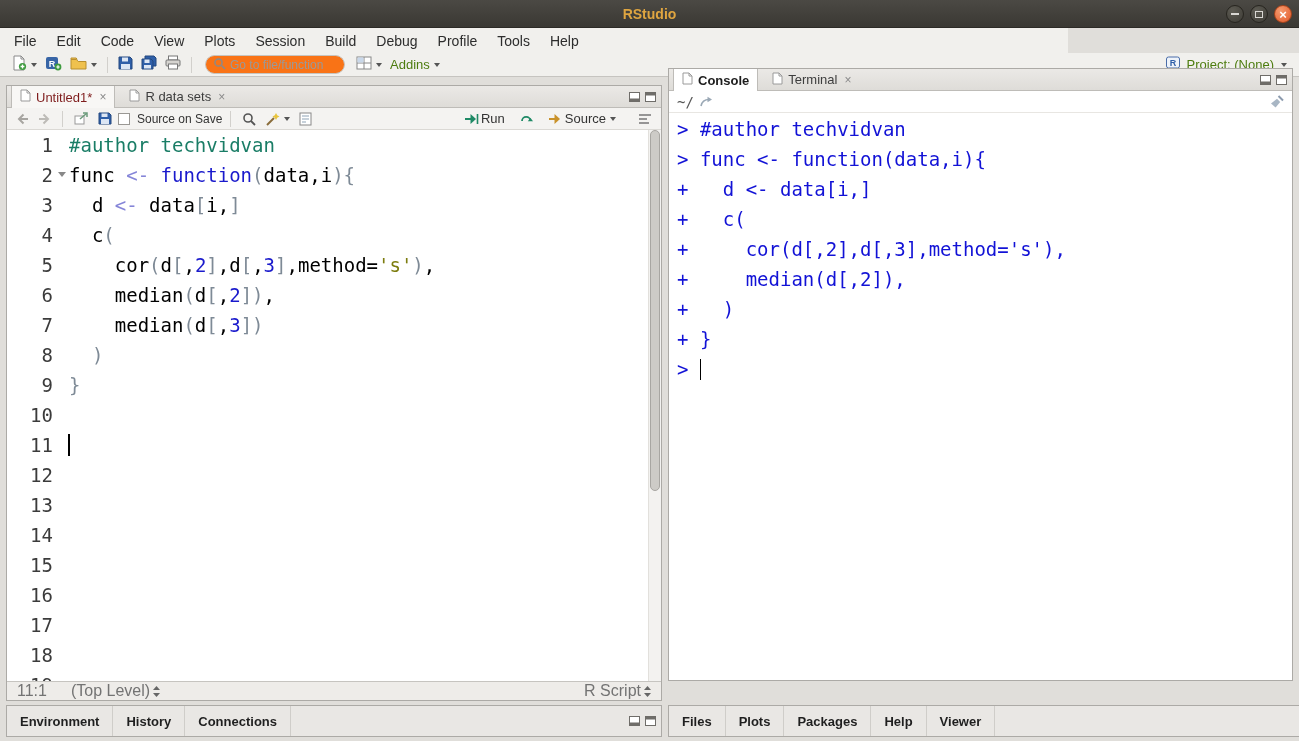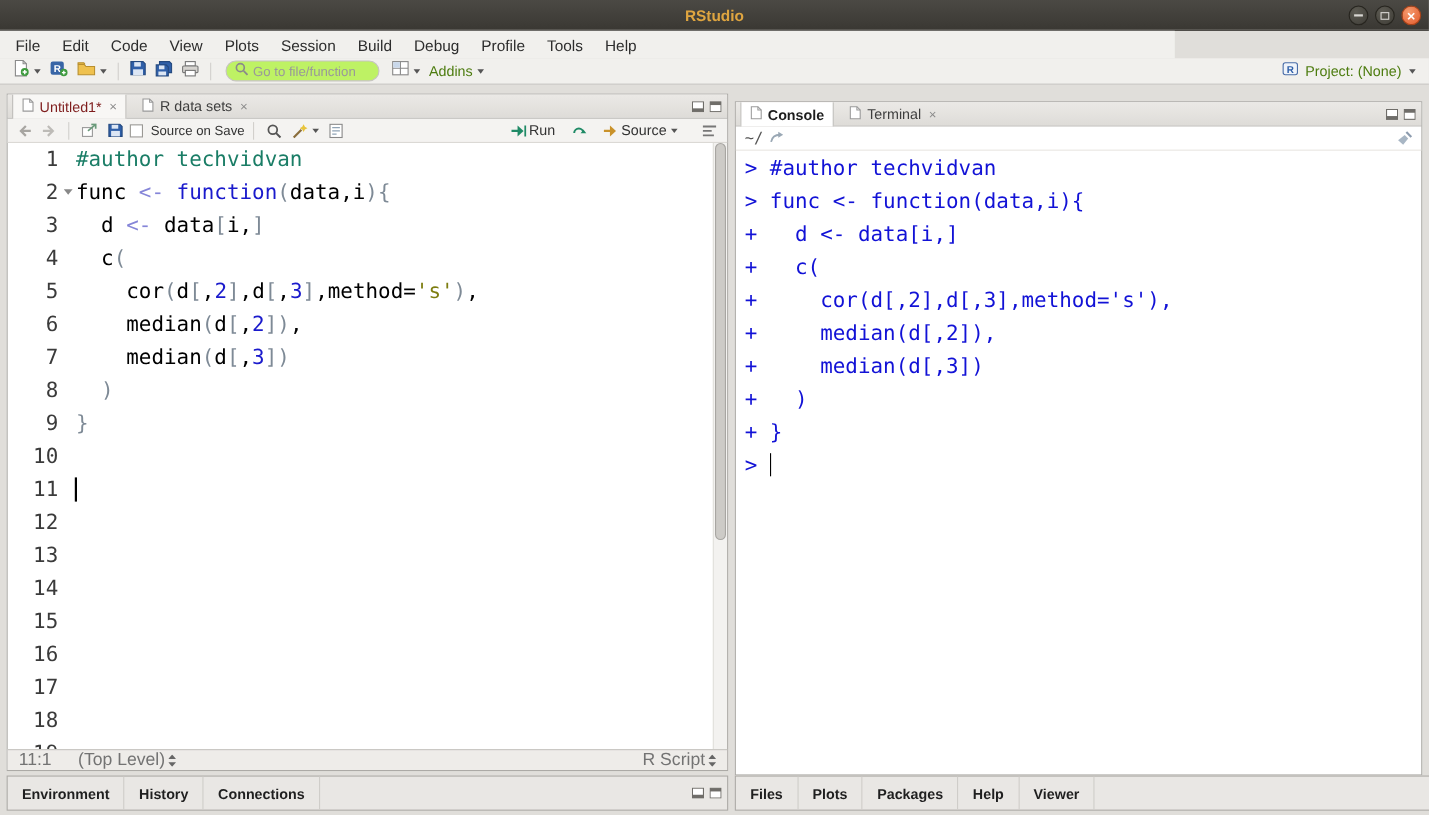--- a/index.html
+++ b/index.html
@@ -46,36 +46,36 @@
   }
   .tbtn { display:flex; align-items:center; height:20px; padding:0 3px; gap:2px; }
   .caret {
     width:0; height:0; display:inline-block;
     border-left:3.5px solid transparent; border-right:3.5px solid transparent;
     border-top:4px solid #555; margin-left:2px;
   }
   .tsep { width:1px; height:16px; background:#D2D0CC; margin:0 5px; }
   .goto-box {
     display:flex; align-items:center; gap:4px;
-    background:#bef264; border:1px solid #C6C4C0; border-radius:10px;
+    background:#f97316; border:1px solid #C6C4C0; border-radius:10px;
     height:19px; width:140px; padding:0 7px; margin:0 6px;
   }
   .goto-box input {
     border:none; outline:none; background:transparent;
     font-size:12px; color:#444; width:100%;
     font-family:"Liberation Sans", sans-serif;
   }
   .goto-box input::placeholder { color:#999; }
   .label-13 { font-size:13px; color:#4d7c0f; }
   .project-btn { margin-left:auto; display:flex; align-items:center; gap:5px; padding-right:4px; }
 
   
   .pane { position:absolute; background:#fff; border:1px solid #ACAAA6; }
   .source-pane  { left:6px;  top:85px; width:656px; height:616px; }
-  .console-pane { left:668px; top:92px; width:625px; height:613px; }
+  .console-pane { left:668px; top:68px; width:625px; height:613px; }
 
   .tabbar {
     height:22px; background:linear-gradient(#EBE9E6,#DEDCD8);
     border-bottom:1px solid #BEBCB8;
     display:flex; align-items:stretch; padding-left:4px; position:relative;
   }
   .tab {
     display:flex; align-items:center; gap:5px;
     padding:0 8px; font-size:13px; color:#3d3d3d; margin-right:6px; cursor:default;
     white-space:nowrap;
@@ -551,21 +551,20 @@
       </span>
   </div>
 
   <div class="console-body">
       <div class="console-line">&gt; #author techvidvan</div>
       <div class="console-line">&gt; func &lt;- function(data,i){</div>
       <div class="console-line">+   d &lt;- data[i,]</div>
       <div class="console-line">+   c(</div>
       <div class="console-line">+     cor(d[,2],d[,3],method='s'),</div>
       <div class="console-line">+     median(d[,2]),</div>
-      <div class="console-line">+     median(d[,3])</div>
       <div class="console-line">+   )</div>
       <div class="console-line">+ }</div>
       <div class="console-line">&gt; <span class="console-caret"></span></div>
     </div>
 </div>
 
 <div class="bottom-strip bstrip-left">
   <div style="display:flex;">
       <div class="tool-tab">Environment</div>
       <div class="tool-tab">History</div>

